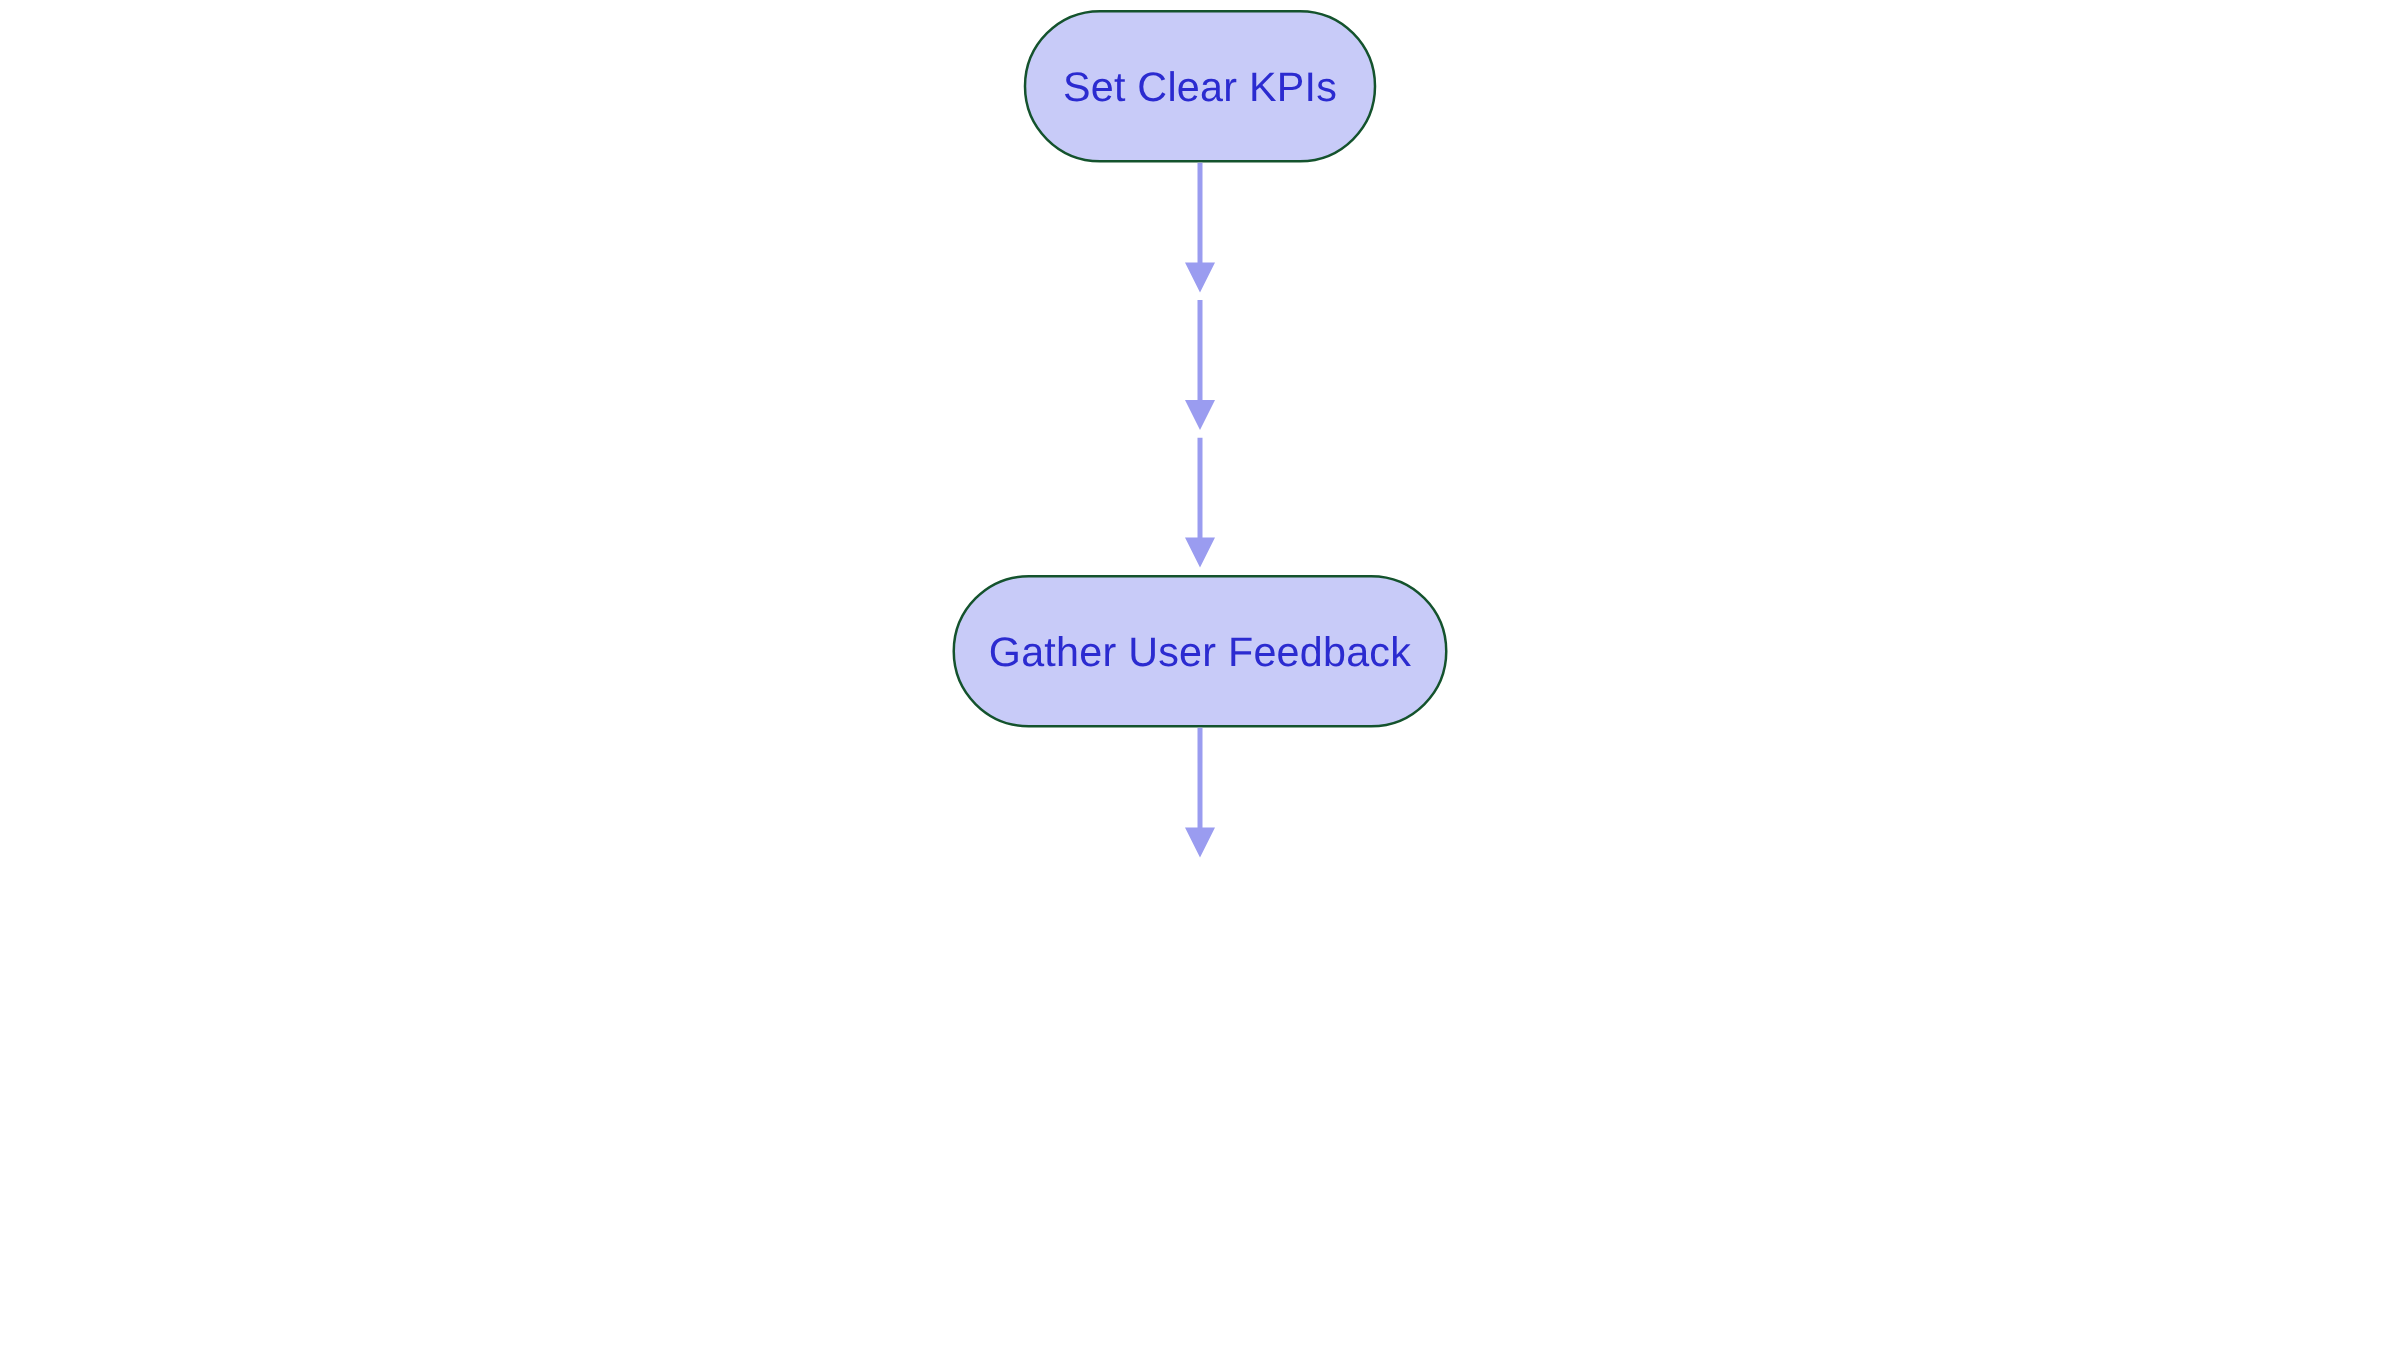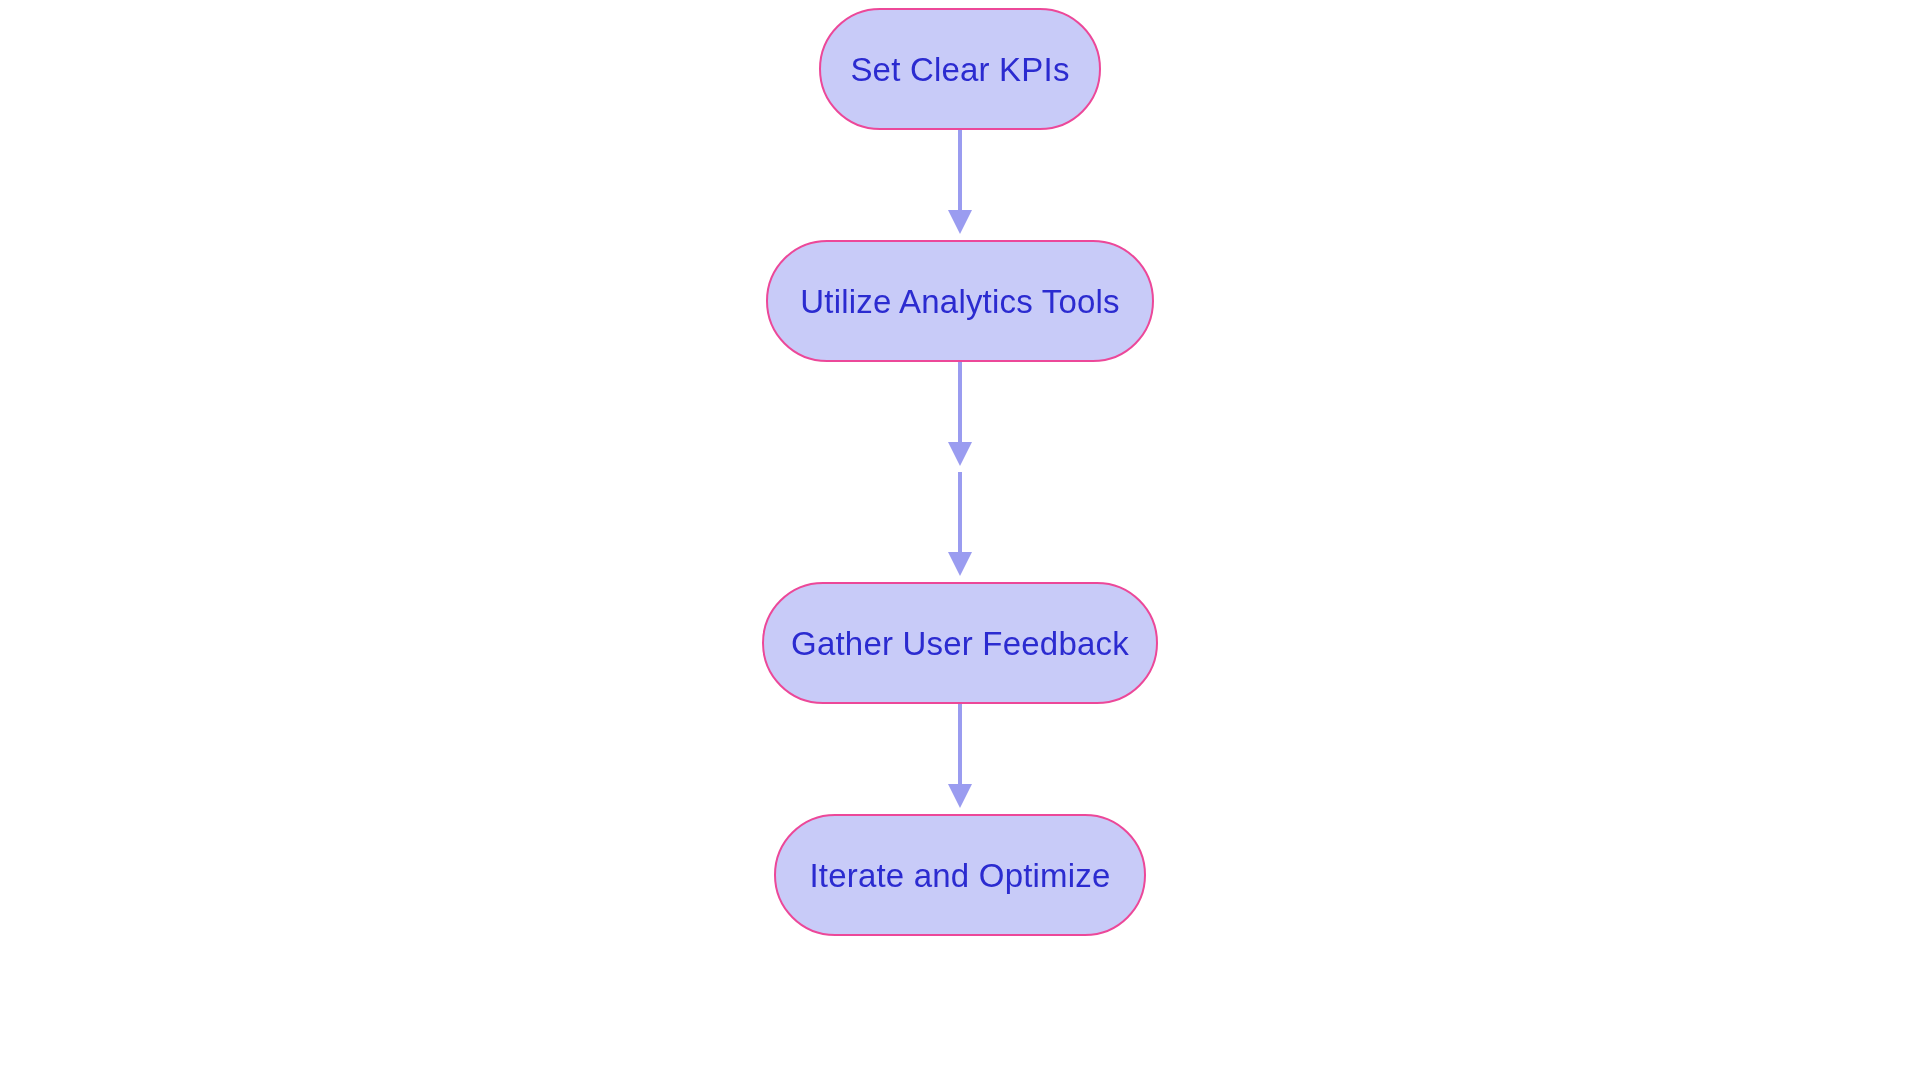--- a/index.html
+++ b/index.html
@@ -28,21 +28,21 @@
     display: flex;
     flex-direction: column;
     align-items: center;
     justify-content: flex-start;
   }
   .node {
     box-sizing: border-box;
     height: 122px;
     border-radius: 61px;
     background: #c8cbf8;
-    border: 2px solid #ec4899;
+    border: 2px solid #14532d;
     display: flex;
     align-items: center;
     justify-content: center;
     flex: 0 0 auto;
   }
   .node-label {
     font-size: 33px;
     line-height: 1;
     color: #2b2bd0;
     letter-spacing: 0.2px;
@@ -80,23 +80,20 @@
       <span class="node-label">Set Clear KPIs</span>
     </div>
 
     <div class="connector">
       <svg viewBox="0 0 40 110" xmlns="http://www.w3.org/2000/svg" aria-hidden="true">
         <line x1="20" y1="0" x2="20" y2="84" stroke="#9a9cf0" stroke-width="4"></line>
         <polygon points="8,80 32,80 20,104" fill="#9a9cf0"></polygon>
       </svg>
     </div>
 
-    <div class="node w-2">
-      <span class="node-label">Utilize Analytics Tools</span>
-    </div>
 
     <div class="connector">
       <svg viewBox="0 0 40 110" xmlns="http://www.w3.org/2000/svg" aria-hidden="true">
         <line x1="20" y1="0" x2="20" y2="84" stroke="#9a9cf0" stroke-width="4"></line>
         <polygon points="8,80 32,80 20,104" fill="#9a9cf0"></polygon>
       </svg>
     </div>
 
 
     <div class="connector">
@@ -110,18 +107,15 @@
       <span class="node-label">Gather User Feedback</span>
     </div>
 
     <div class="connector">
       <svg viewBox="0 0 40 110" xmlns="http://www.w3.org/2000/svg" aria-hidden="true">
         <line x1="20" y1="0" x2="20" y2="84" stroke="#9a9cf0" stroke-width="4"></line>
         <polygon points="8,80 32,80 20,104" fill="#9a9cf0"></polygon>
       </svg>
     </div>
 
-    <div class="node w-5">
-      <span class="node-label">Iterate and Optimize</span>
-    </div>
 
   </div>
 </div>
 
 </body></html>

